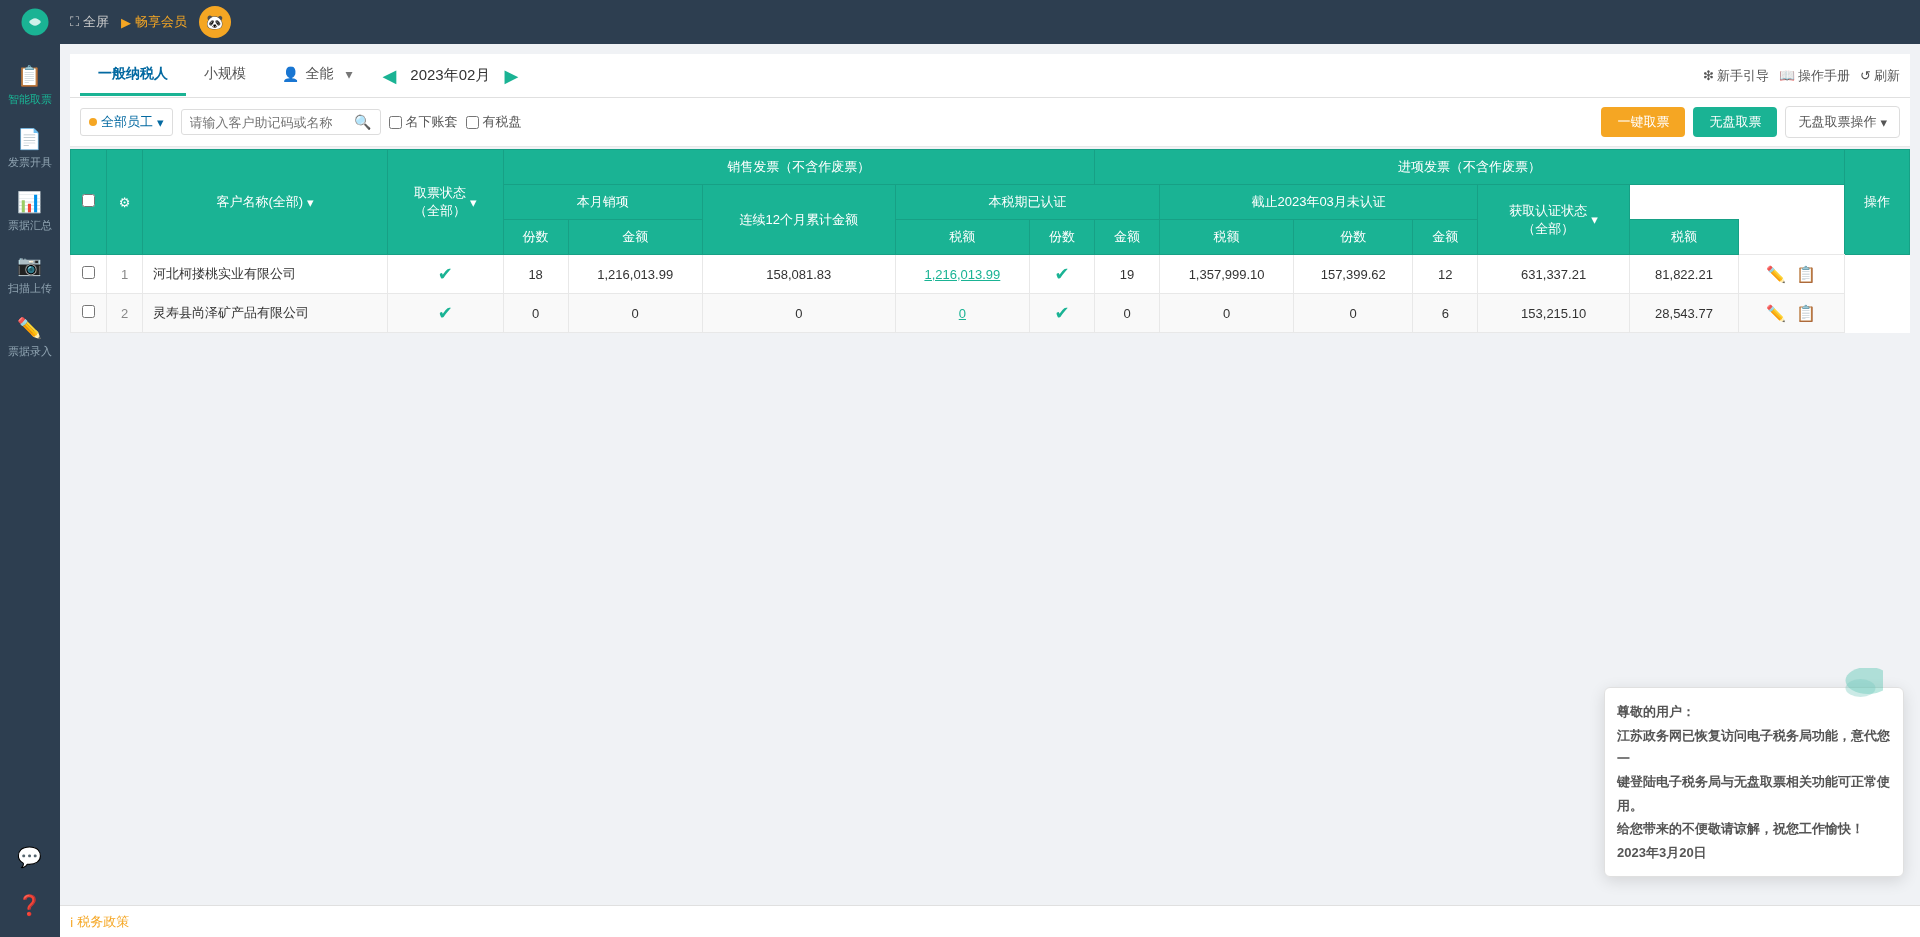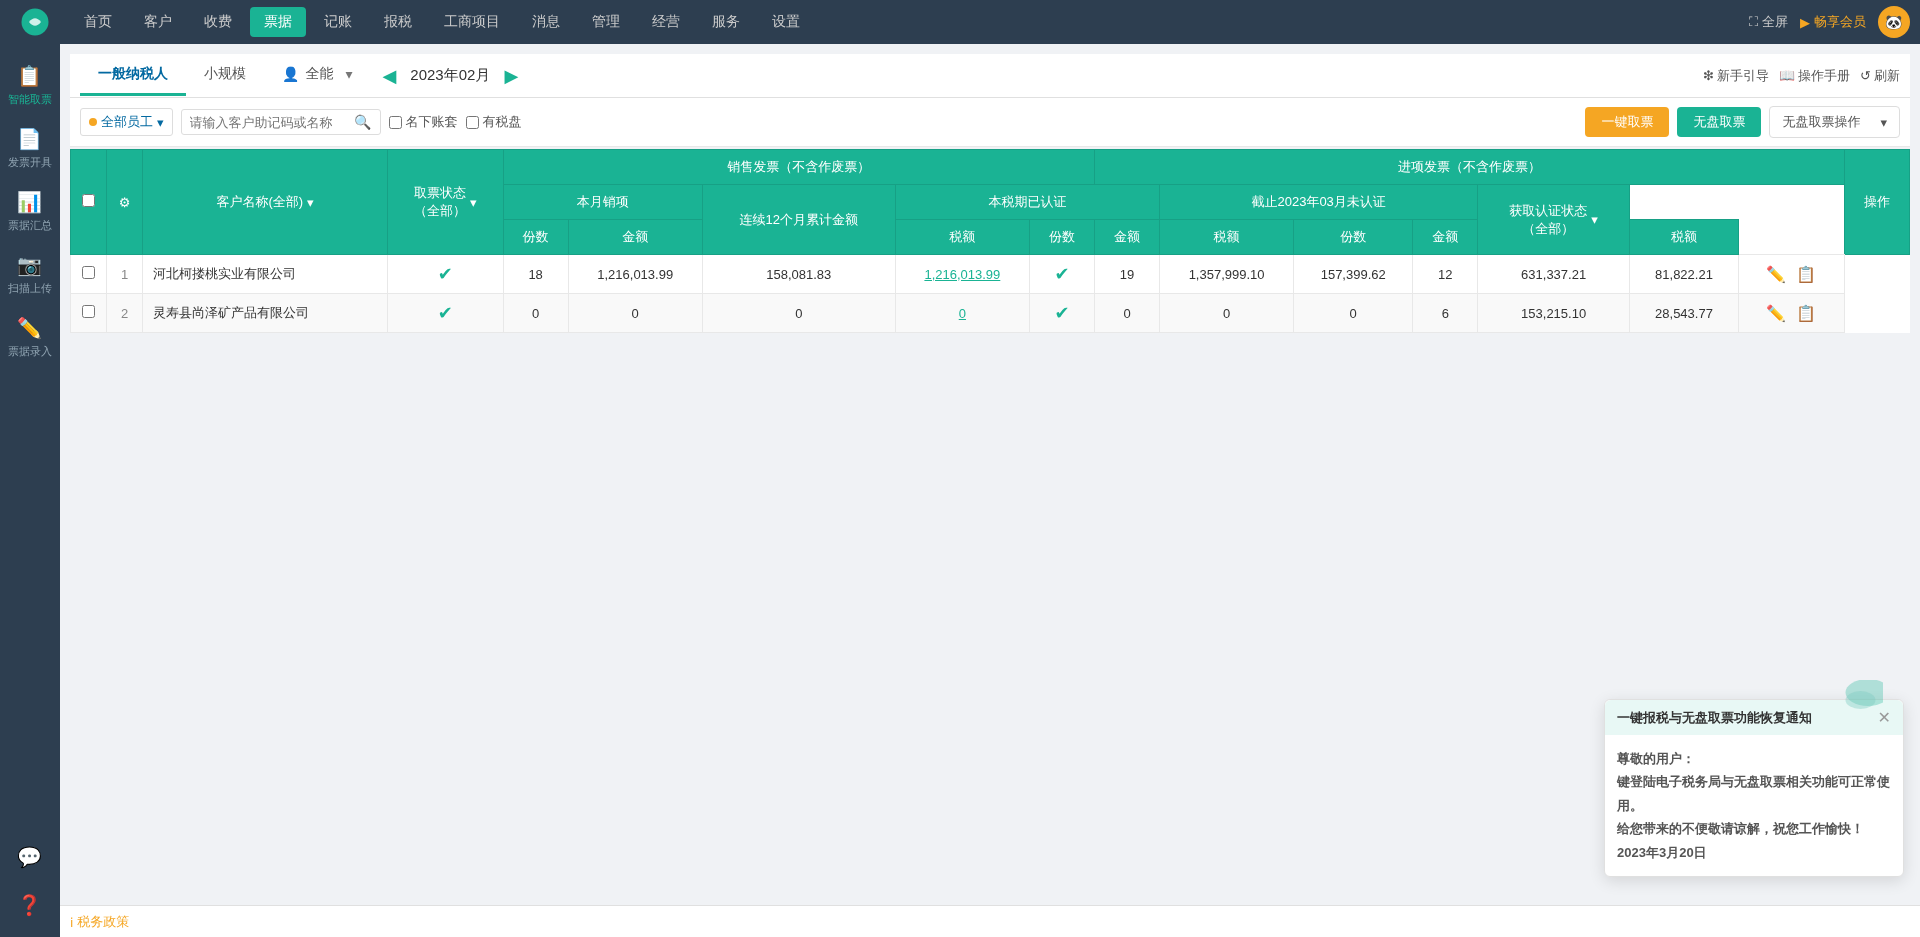--- a/index.html
+++ b/index.html
@@ -228,21 +228,21 @@
     .btn-outline-gray {
       background: #fff;
       color: #555;
       border: 1px solid #ddd;
       border-radius: 4px;
       padding: 6px 12px;
       cursor: pointer;
       font-size: 13px;
       display: flex;
       align-items: center;
-      gap: 20px;
+      gap: 4px;
       white-space: nowrap;
     }
     .spacer { flex: 1; }
 
     
     .table-wrap {
       background: #fff;
       overflow: auto;
       margin-top: 2px;
     }
@@ -338,34 +338,20 @@
   </style>
 </head>
 <body>
 
 <div class="top-nav">
   <div class="logo">
     <svg viewBox="0 0 40 40" fill="none">
       <circle cx="20" cy="20" r="18" fill="#1ab394"></circle>
       <path d="M12 20 Q20 10 28 20 Q20 30 12 20Z" fill="#fff" opacity="0.8"></path>
     </svg>
-  </div>
-  <div class="nav-items">
-    <div class="nav-item">首页</div>
-    <div class="nav-item">客户</div>
-    <div class="nav-item">收费</div>
-    <div class="nav-item active">票据</div>
-    <div class="nav-item">记账</div>
-    <div class="nav-item">报税</div>
-    <div class="nav-item">工商项目</div>
-    <div class="nav-item">消息</div>
-    <div class="nav-item">管理</div>
-    <div class="nav-item">经营</div>
-    <div class="nav-item">服务</div>
-    <div class="nav-item">设置</div>
   </div>
   <div class="nav-right">
     <div class="btn-fullscreen">
       <span>⛶</span>
       <span>全屏</span>
     </div>
     <div class="btn-member">
       <span>▶</span>
       <span>畅享会员</span>
     </div>
@@ -563,26 +549,23 @@
     </table>
   </div>
 </div>
 
 <div class="notification-popup">
 
   <svg class="notification-decoration" viewBox="0 0 80 50">
     <ellipse cx="60" cy="15" rx="30" ry="18" fill="#1ab394" opacity="0.3"></ellipse>
     <ellipse cx="50" cy="25" rx="20" ry="12" fill="#7ecac0" opacity="0.4"></ellipse>
   </svg>
-  <div class="notification-header">
-    <span class="title">一键报税与无盘取票功能恢复通知</span>
-    <span class="notification-close">✕</span>
-  </div>
   <div class="notification-body">
     <p>尊敬的用户：</p>
+    <p>江苏政务网已恢复访问电子税务局功能，意代您一</p>
     <p>键登陆电子税务局与无盘取票相关功能可正常使</p>
     <p>用。</p>
     <p>给您带来的不便敬请谅解，祝您工作愉快！</p>
     <p>2023年3月20日</p>
   </div>
 </div>
 
 <div class="status-bar">
   <div class="tax-policy-link">
     <span>ℹ</span>

